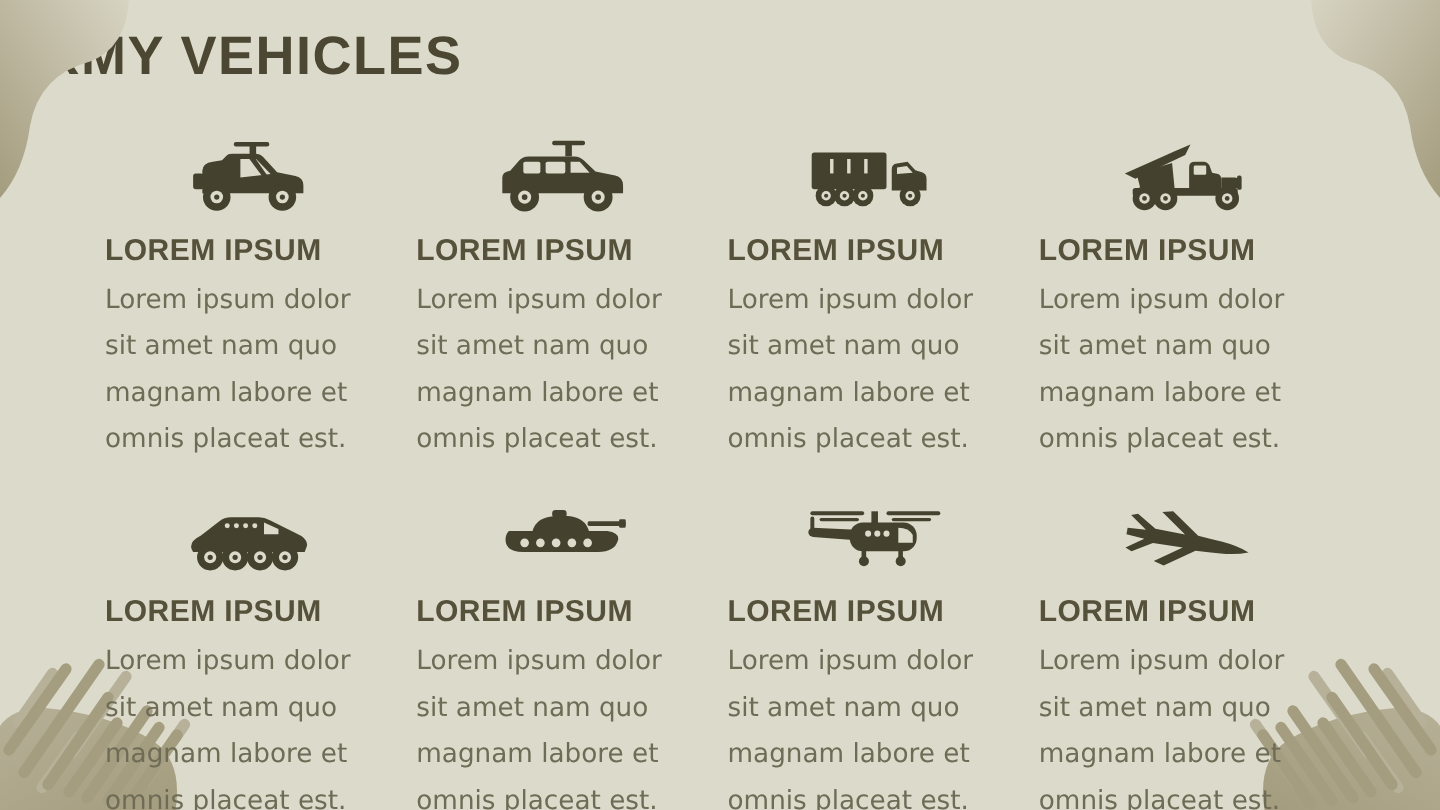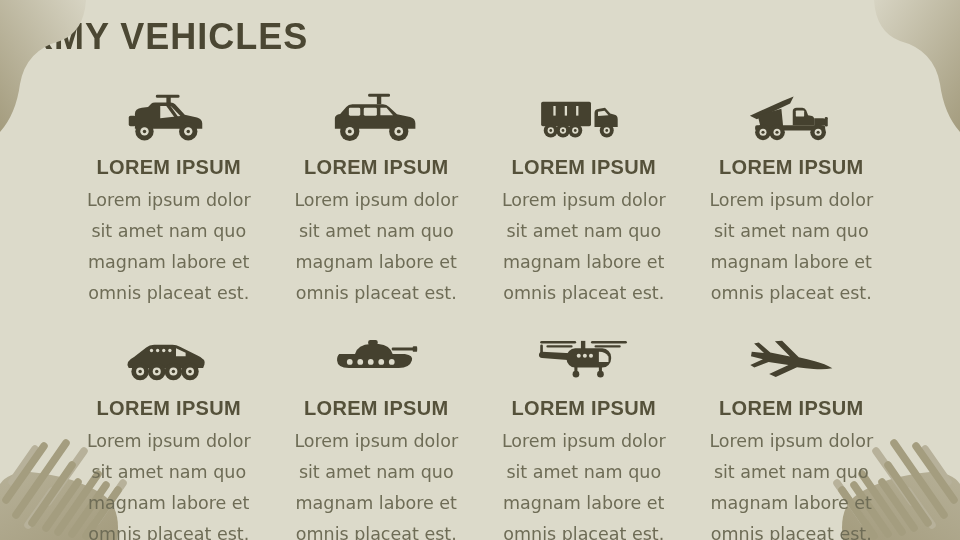--- a/index.html
+++ b/index.html
@@ -12,21 +12,21 @@
   .title{
     margin:16px 12px 0 0;
     font-size:36px;font-weight:800;letter-spacing:1px;
     color:#4b4733;
   }
   .grid{
     position:absolute;left:70px;top:90px;width:820px;
     display:grid;grid-template-columns:repeat(4,1fr);
     column-gap:10px;row-gap:22px;
   }
-  .card{text-align:center;}
+  .card{text-align:left;}
   .icon-wrap{height:58px;display:flex;align-items:flex-end;justify-content:center;}
   .vicon{width:102px;height:56px;display:block;}
   .card h2{
     margin:8px 0 6px 0;font-size:20px;font-weight:bold;
     color:#55513a;letter-spacing:0.3px;
   }
   .card p{
     margin:0;font-size:17.5px;line-height:31px;color:#6e6c56;
     white-space:pre-line;
     font-family:"DejaVu Sans","Liberation Sans",sans-serif;

